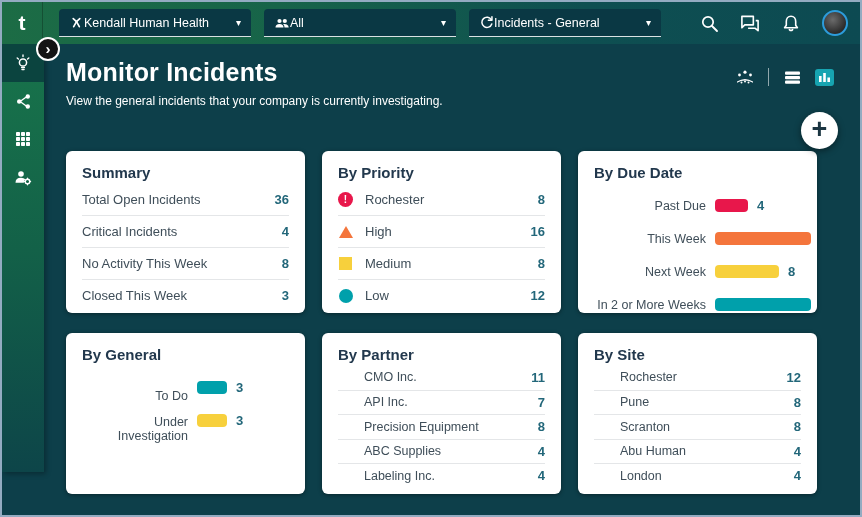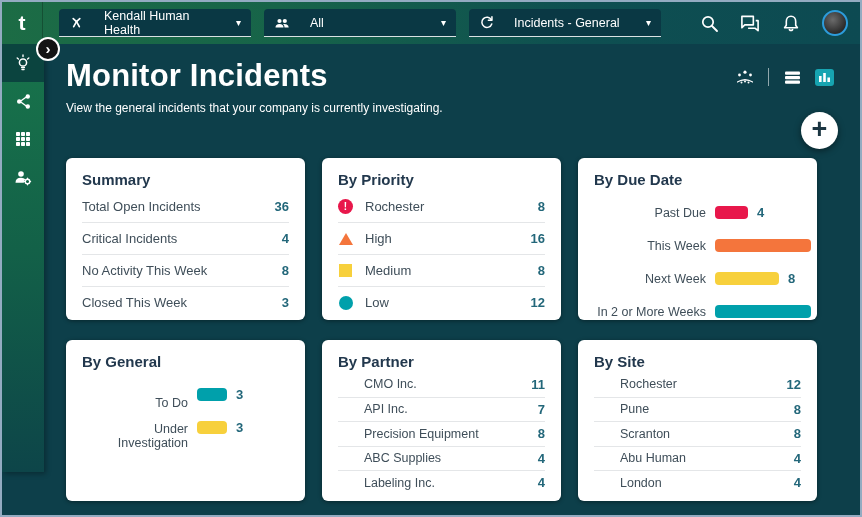--- a/index.html
+++ b/index.html
@@ -8,41 +8,41 @@
             position: relative; overflow: hidden; }
 
   
   .topbar { height: 42px; display: flex; align-items: center; position: relative; z-index: 5;
             background: linear-gradient(90deg, #1c6c45 0%, #176449 32%, #0e4f51 68%, #0d4a52 100%); }
   .logo { width: 40px; text-align: center; color: #fff; font-size: 21px; font-weight: bold; }
   .topbar-sep { width: 1px; height: 42px; background: rgba(0,0,0,0.25); }
   .pills { display: flex; gap: 13px; margin-left: 16px; }
   .pill { width: 192px; height: 28px; background: #0a3844; border-radius: 4px 4px 0 0;
           border-bottom: 1px solid rgba(255,255,255,0.85); display: flex; align-items: center;
-          gap: 20px; padding: 0 10px; color: #fff; font-size: 12.5px; cursor: pointer; }
+          gap: 0; padding: 0 10px; color: #fff; font-size: 12.5px; cursor: pointer; }
   .pill .caret { margin-left: auto; font-size: 10px; color: #fff; }
   .topbar-right { margin-left: auto; display: flex; align-items: center; gap: 21px; margin-right: 12px; }
   .tb-icon { width: 20px; height: 20px; display: flex; align-items: center; justify-content: center; cursor: pointer; }
   .avatar { width: 26px; height: 26px; border-radius: 50%; border: 2px solid #2d9cdb;
             background: radial-gradient(circle at 40% 35%, #6b6b6b 0%, #2b2b2b 70%); cursor: pointer; }
 
   
   .rail { position: absolute; left: 0; top: 42px; bottom: 0; width: 42px; z-index: 4; }
   .sidebar { height: 428px; background: linear-gradient(180deg, #18744b 0%, #136148 48%, #0d4549 100%);
              box-shadow: 2px 2px 5px rgba(0,0,0,0.3); padding-top: 0; }
   .side-item { height: 38px; display: flex; align-items: center; justify-content: center; cursor: pointer; }
   .side-item.active { background: #0b443f; }
   .toggle-btn { position: absolute; left: 34px; top: 35px; width: 24px; height: 24px; border-radius: 50%;
                 background: #141414; border: 2px solid #fff; color: #fff; display: flex; align-items: center;
                 justify-content: center; z-index: 10; cursor: pointer; font-size: 15px; font-weight: bold;
                 line-height: 1; padding-bottom: 2px; }
 
   
   .main { position: absolute; left: 42px; top: 42px; right: 0; bottom: 0; padding: 14px 43px 0 22px; }
-  .page-title { color: #fff; font-size: 31px; font-weight: bold; letter-spacing: 0.2px; }
+  .page-title { color: #fff; font-size: 25px; font-weight: bold; letter-spacing: 0.2px; }
   .page-sub { color: #ffffff; font-size: 12px; margin-top: 7px; }
   .view-icons { position: absolute; top: 24px; right: 26px; display: flex; align-items: center; gap: 13px; }
   .vi { width: 20px; height: 18px; display: flex; align-items: center; justify-content: center; cursor: pointer; }
   .vi-sep { width: 1px; height: 18px; background: rgba(255,255,255,0.55); }
   .vi.active-view { background: #17a4b1; border-radius: 3px; width: 19px; height: 17px; }
   .fab { position: absolute; top: 68px; right: 22px; width: 37px; height: 37px; border-radius: 50%;
          background: #fff; color: #1c3642; display: flex; align-items: center; justify-content: center;
          font-size: 27px; font-weight: bold; box-shadow: 0 2px 7px rgba(0,0,0,0.45); cursor: pointer;
          z-index: 6; line-height: 1; padding-bottom: 3px; }
 

